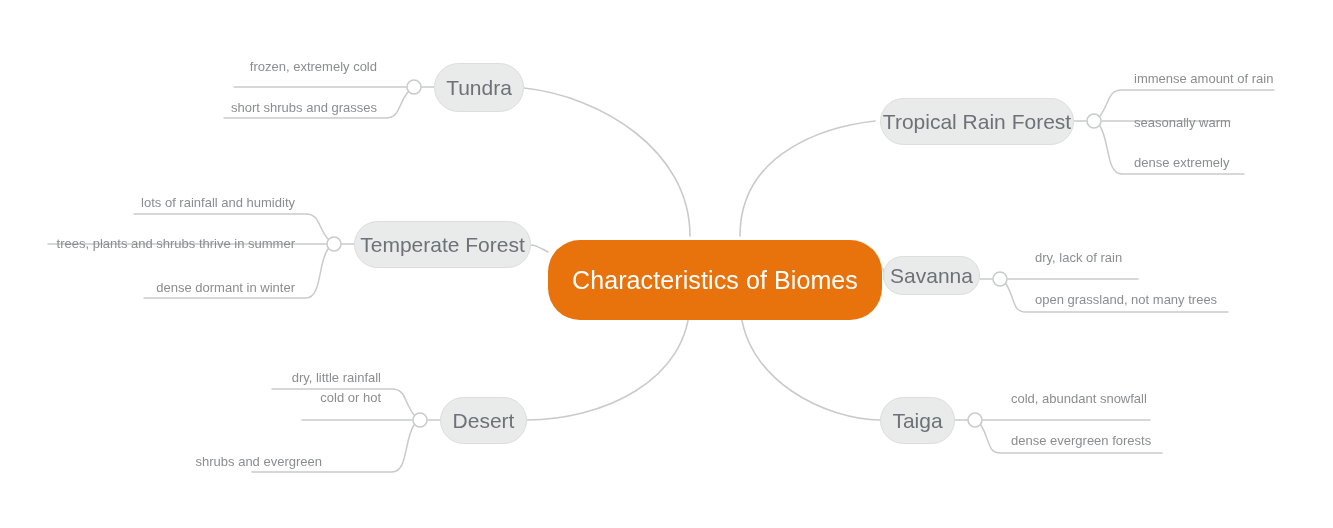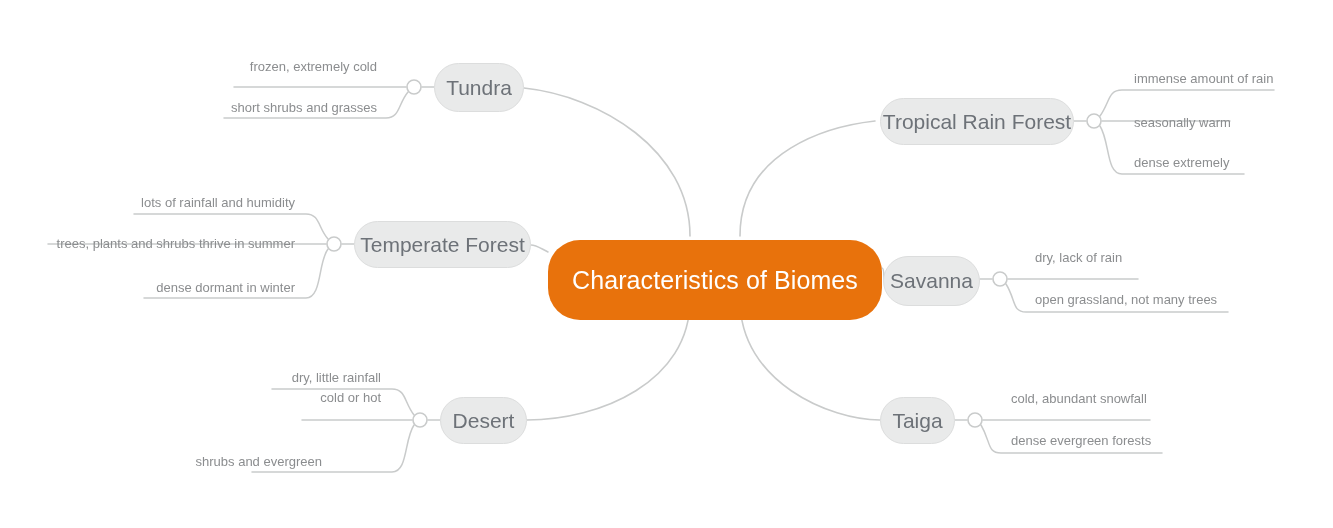--- a/index.html
+++ b/index.html
@@ -127,21 +127,21 @@
   </div>
 
   <div class="node node-branch" style="left:440px; top:397px; width:87px; height:47px;">
     <span>Desert</span>
   </div>
 
   <div class="node node-branch" style="left:880px; top:98px; width:194px; height:47px;">
     <span>Tropical Rain Forest</span>
   </div>
 
-  <div class="node node-branch" style="left:883px; top:256px; width:97px; height:50px;">
+  <div class="node node-branch" style="left:883px; top:256px; width:97px; height:39px;">
     <span>Savanna</span>
   </div>
 
   <div class="node node-branch" style="left:880px; top:397px; width:75px; height:47px;">
     <span>Taiga</span>
   </div>
 
   <div class="leaf leaf-left" style="right:956px; top:60px;">frozen, extremely cold</div>
   <div class="leaf leaf-left" style="right:956px; top:101px;">short shrubs and grasses</div>
 

